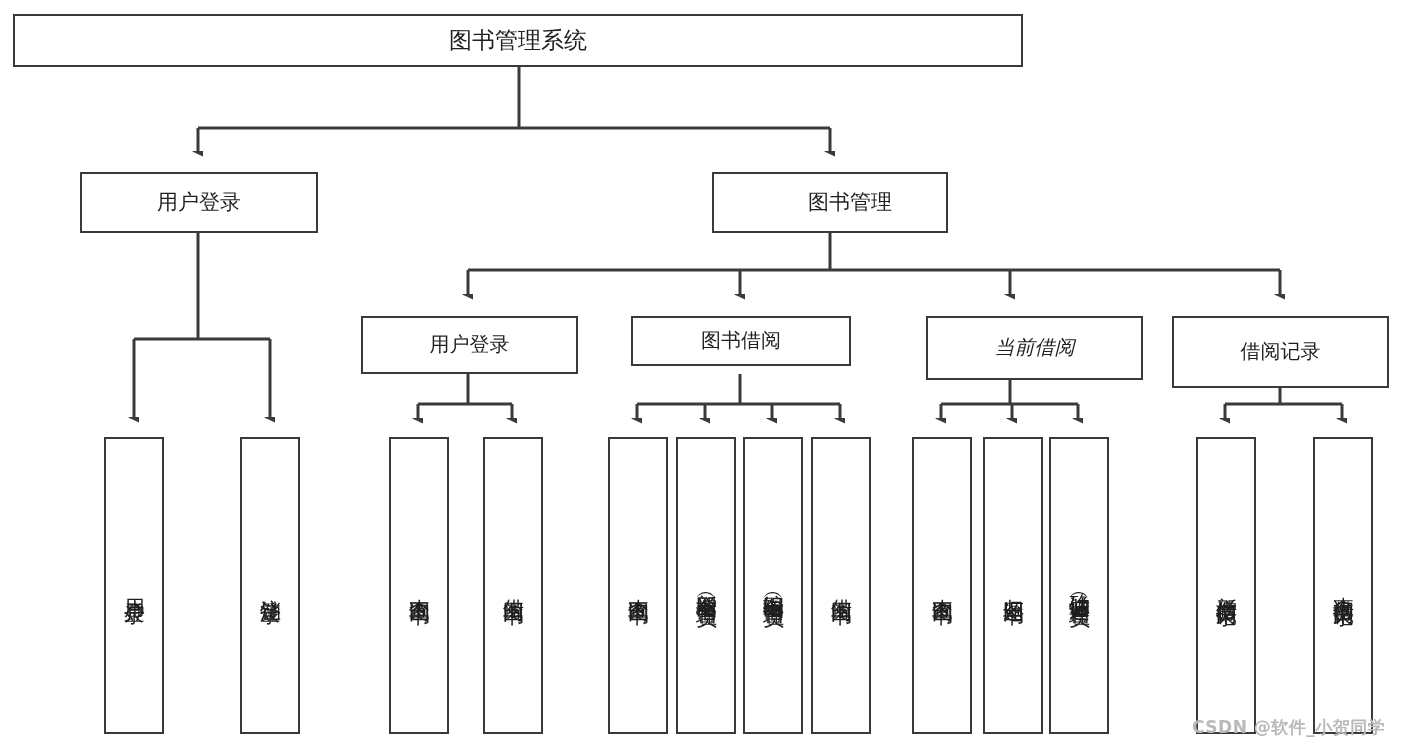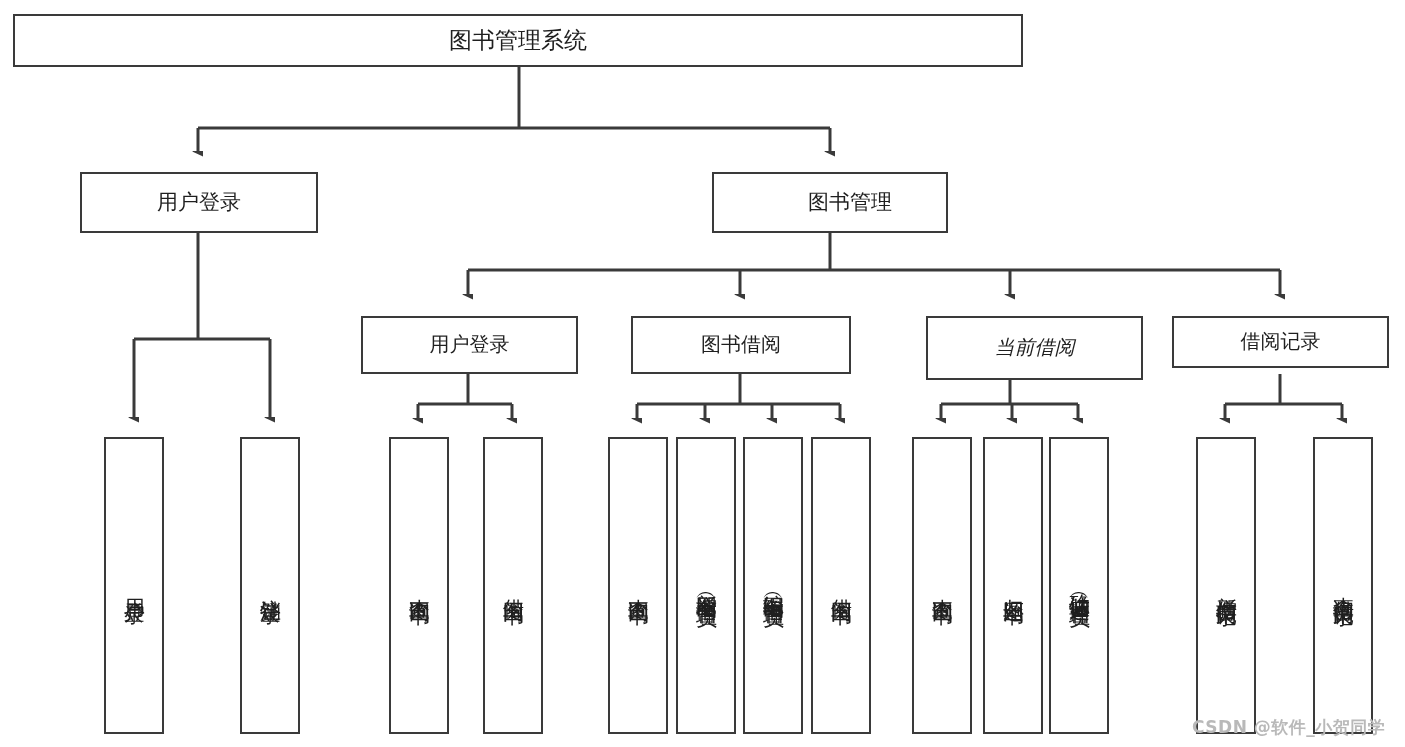--- a/index.html
+++ b/index.html
@@ -138,27 +138,27 @@
   <div class="node level1" style="left:80px; top:172px; width:238px; height:61px;">
     <span class="label">用户登录</span>
   </div>
   <div class="node level1" style="left:712px; top:172px; width:236px; height:61px;padding-left:40px;">
     <span class="label">图书管理</span>
   </div>
 
   <div class="node level2" style="left:361px; top:316px; width:217px; height:58px;">
     <span class="label">用户登录</span>
   </div>
-  <div class="node level2" style="left:631px; top:316px; width:220px; height:58px;">
+  <div class="node level2" style="left:631px; top:316px; width:220px; height:50px;">
     <span class="label">图书借阅</span>
   </div>
   <div class="node level2" style="left:926px; top:316px; width:217px; height:64px;font-style:italic;">
     <span class="label">当前借阅</span>
   </div>
-  <div class="node level2" style="left:1172px; top:316px; width:217px; height:52px;align-items:center;">
+  <div class="node level2" style="left:1172px; top:316px; width:217px; height:72px;align-items:center;">
     <span class="label">借阅记录</span>
   </div>
 
   <div class="node leaf" style="left:104px; top:437px; width:60px; height:297px;">
     <span class="label">用户登录</span>
   </div>
   <div class="node leaf" style="left:240px; top:437px; width:60px; height:297px;">
     <span class="label">注销登录</span>
   </div>
 

